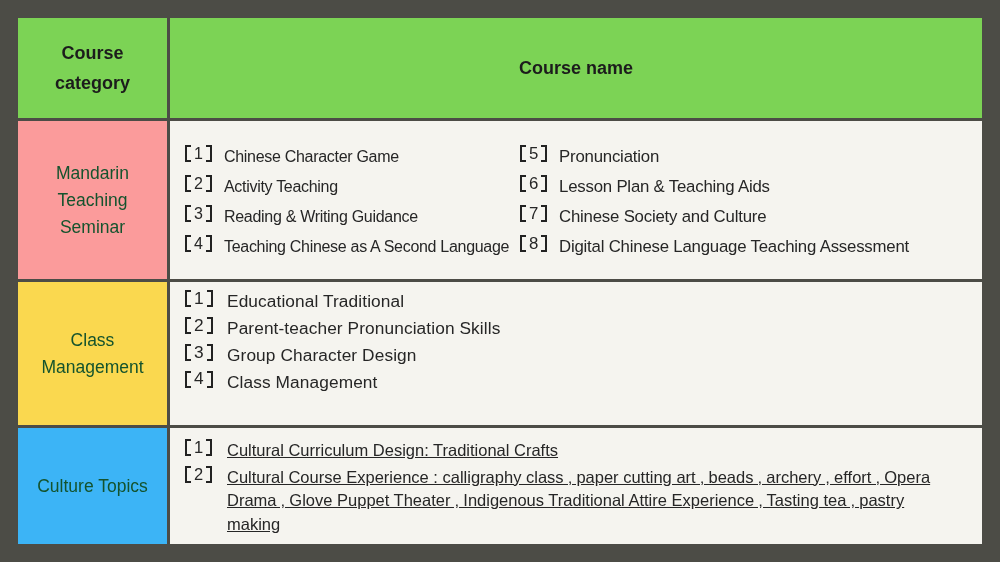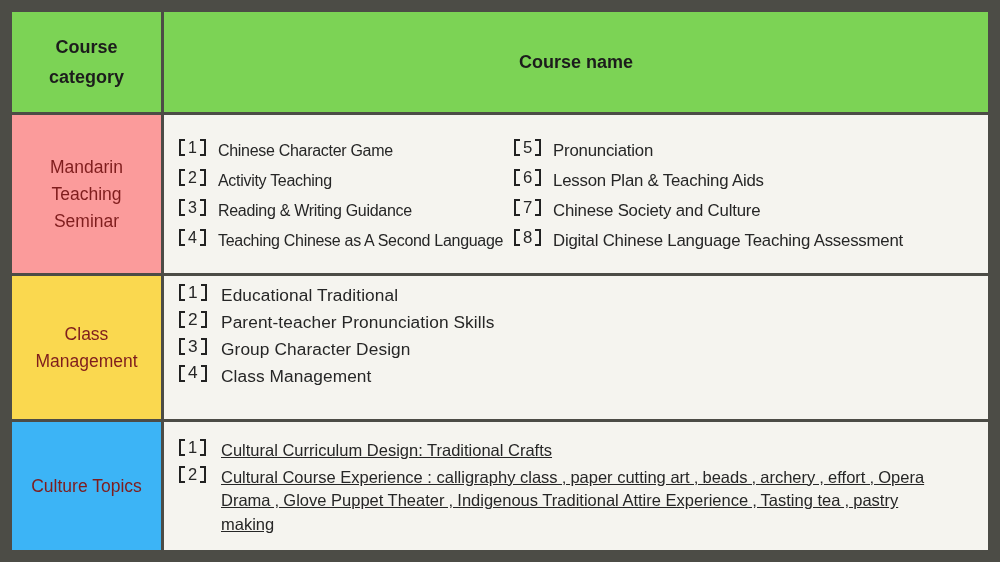--- a/index.html
+++ b/index.html
@@ -3,36 +3,36 @@
 <meta charset="utf-8">
 <style>
   html,body{margin:0;padding:0;background:#ffffff;}
   body{font-family:"Liberation Sans","DejaVu Sans",sans-serif;-webkit-font-smoothing:antialiased;}
 
   .tbl{
     width:1000px;height:562px;box-sizing:border-box;
     display:grid;
     grid-template-columns:149px 1fr;
     grid-template-rows:100px 158px 143px 1fr;
-    gap:3px;padding:12px;
+    gap:3px;padding:18px;
     background:#4c4c46;
   }
 
   .cell{display:flex;box-sizing:border-box;}
 
   
   .hdr{
     align-items:center;justify-content:center;text-align:center;
     font-weight:bold;font-size:18px;line-height:30px;color:#1c1c1c;
   }
 
   
   .cat{
     align-items:center;justify-content:center;text-align:center;
-    font-size:17.5px;line-height:27px;color:#7f1d1d;
+    font-size:17.5px;line-height:27px;color:#14532d;
   }
   .cat .cat-inner{display:inline-block;}
   .cat-mandarin .cat-inner{max-width:100px;}
   .cat-class .cat-inner{max-width:120px;}
   .cat-culture .cat-inner{max-width:140px;}
 
   
   .content{
     flex-direction:column;justify-content:center;
     padding-left:15px;color:#262626;

